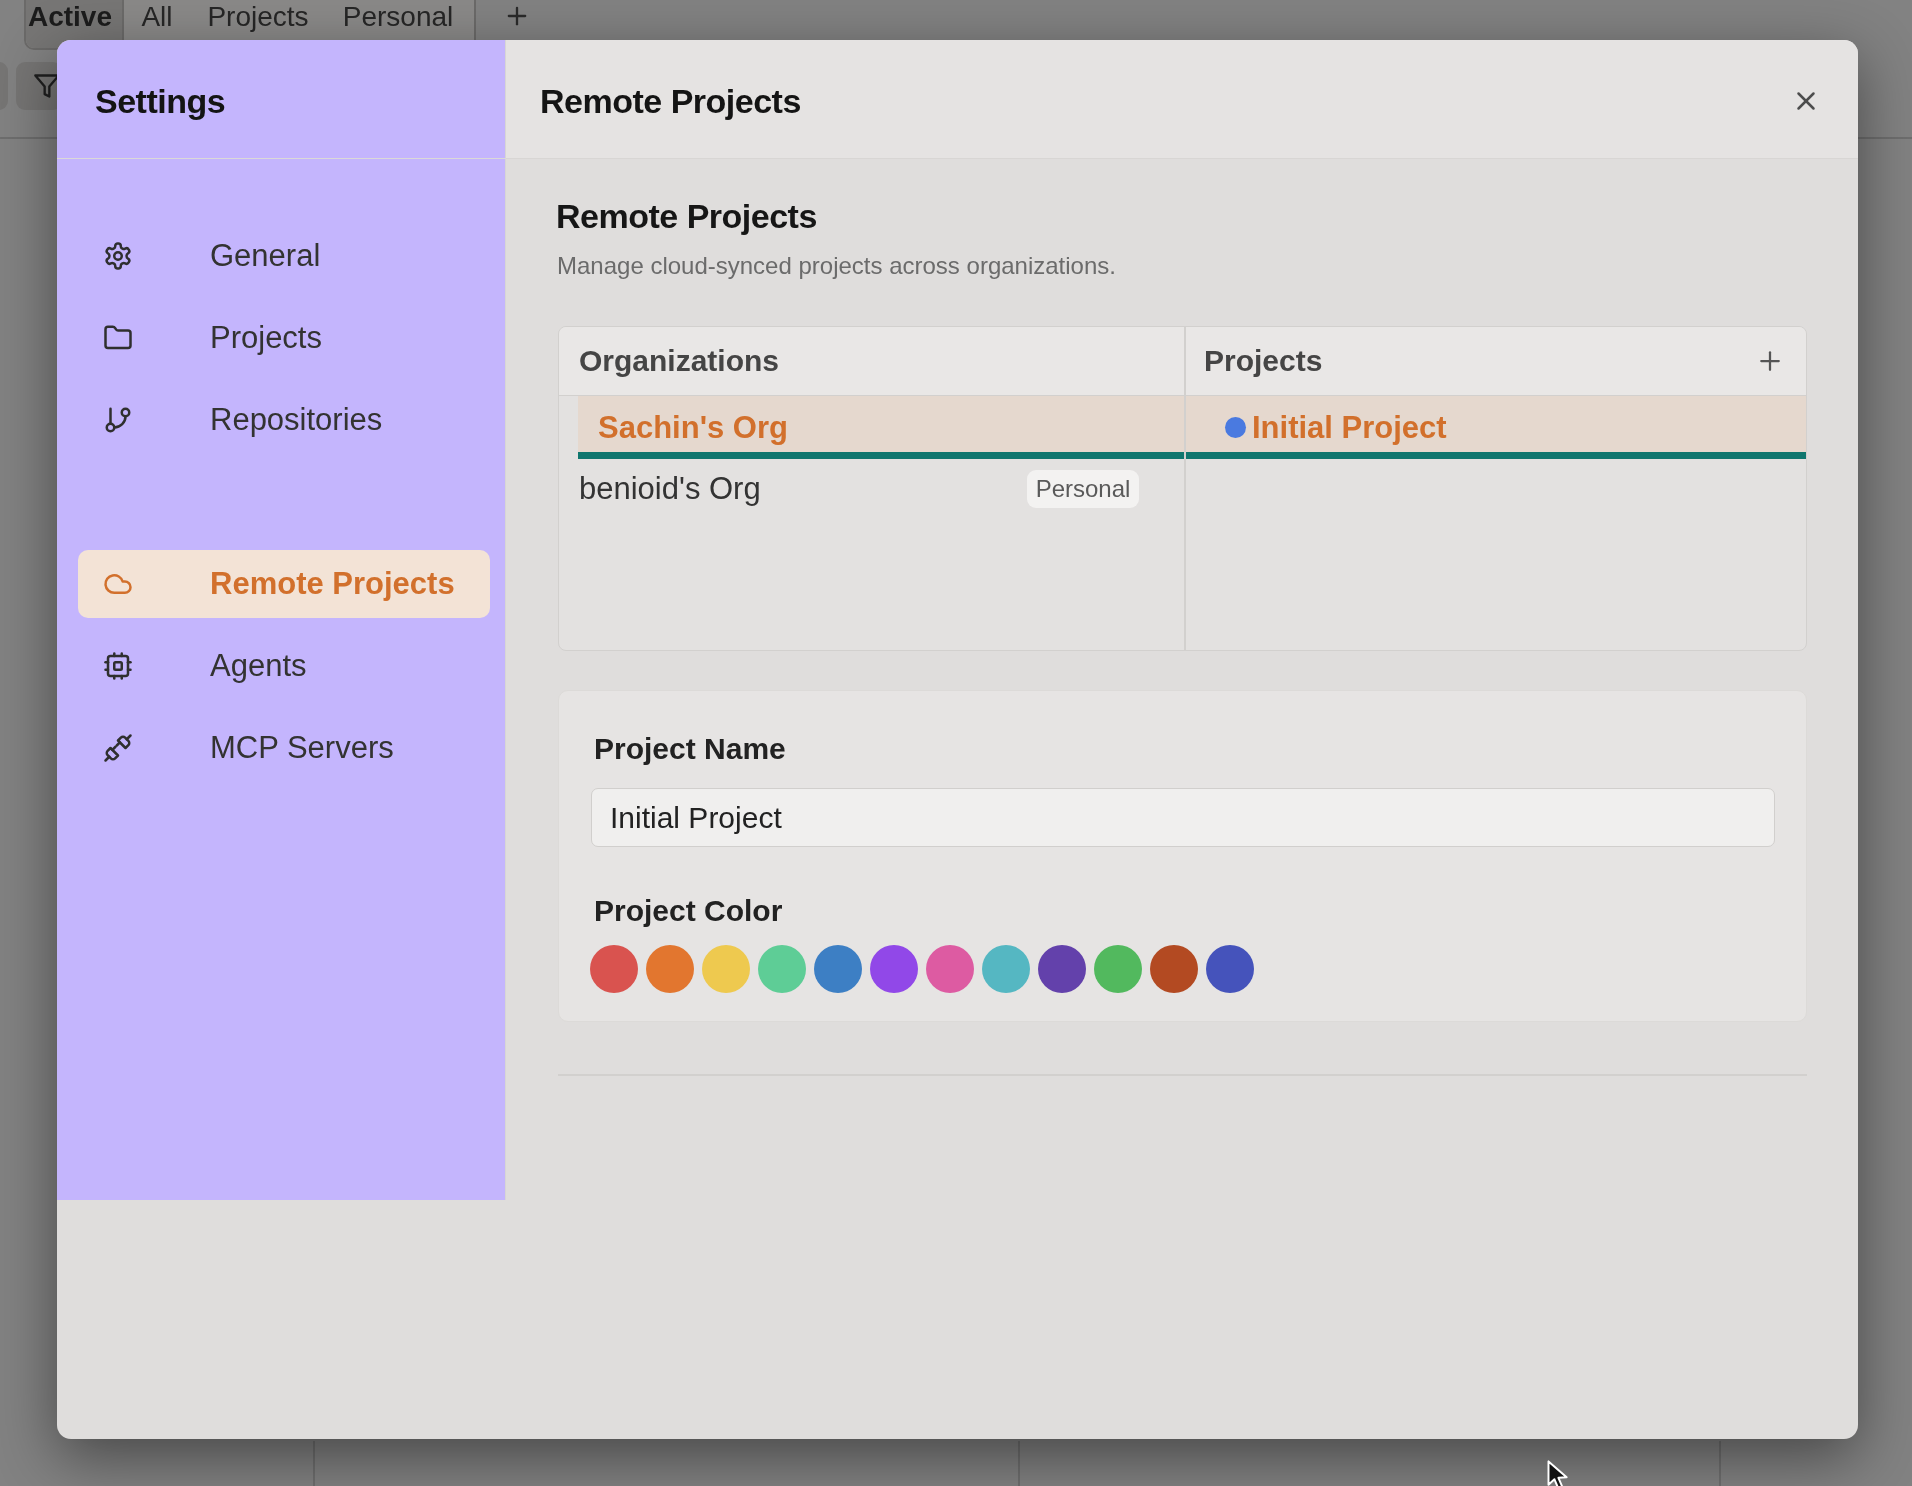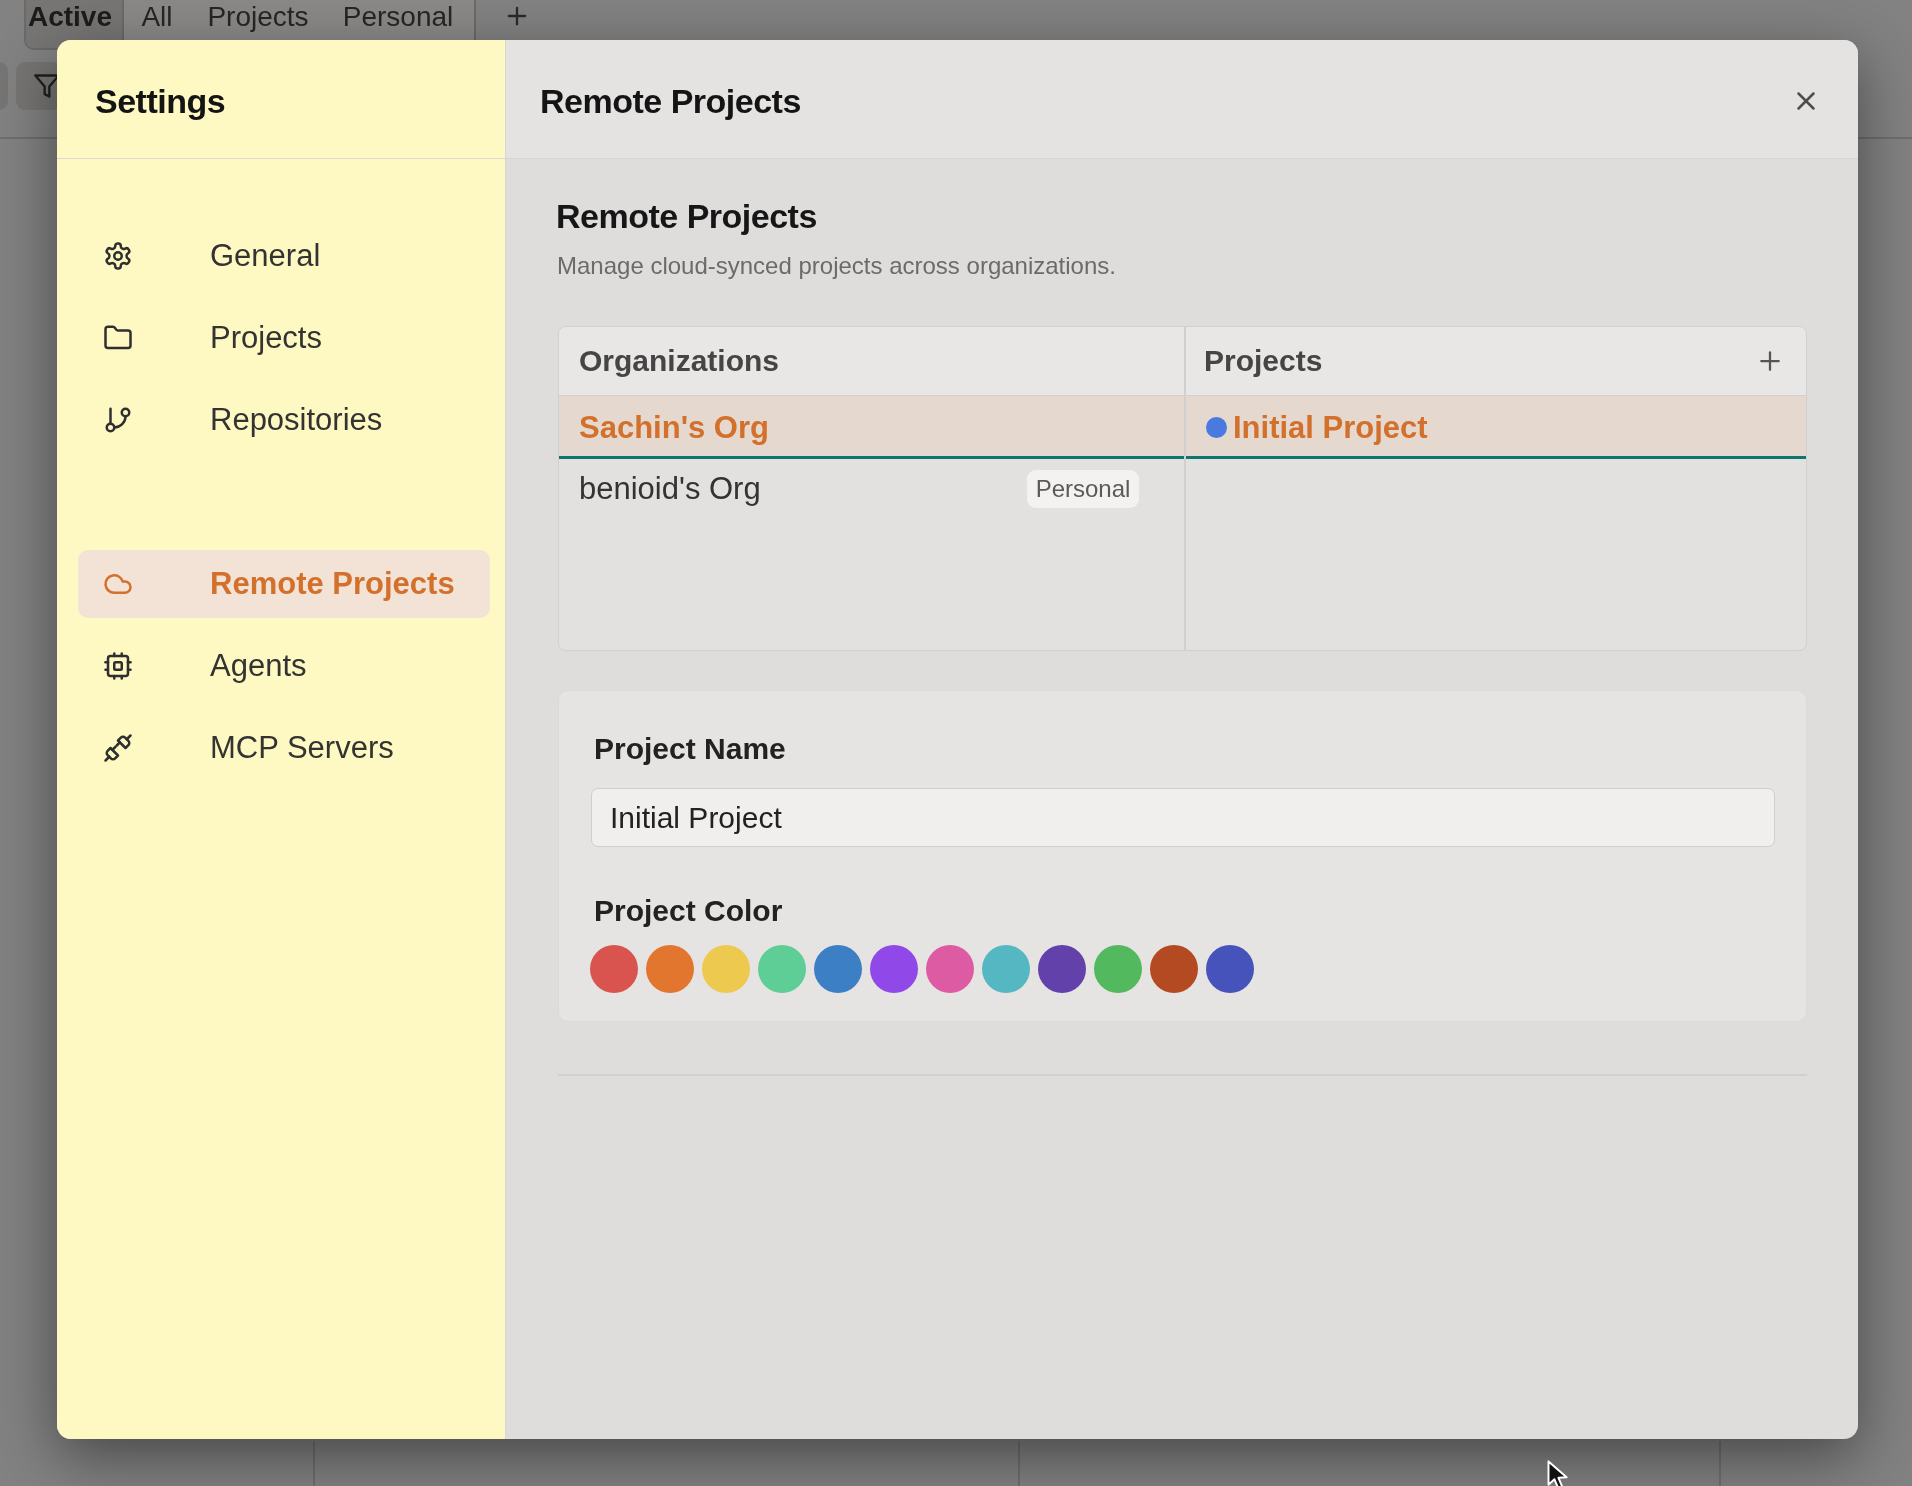--- a/index.html
+++ b/index.html
@@ -31,22 +31,22 @@
   .icon-dim{color:#2a2a2a;}
 
   
   .modal{
     position:absolute;left:57px;top:40px;width:1801px;height:1399px;
     border-radius:14px;z-index:10;overflow:hidden;
     box-shadow:0 18px 60px rgba(0,0,0,0.45);
     background:#dfdddc;
   }
   .sidebar{
-    position:absolute;left:0;top:0;width:449px;height:1399px;
-    background:#fef9c3;border-right:1px solid #d8d6d4;box-sizing:border-box;
+    position:absolute;left:0;top:0;width:449px;height:1160px;
+    background:#c4b5fd;border-right:1px solid #d8d6d4;box-sizing:border-box;
   }
   .sidebar-title{
     position:absolute;left:38px;top:41px;font-size:34px;line-height:40px;
     font-weight:700;color:#141414;letter-spacing:-0.5px;
   }
   .sidebar-divider{position:absolute;left:0;top:118px;width:449px;height:1px;background:#dbd9d7;}
   .nav-item{
     position:absolute;left:21px;width:412px;height:68px;border-radius:10px;
     display:flex;align-items:center;cursor:pointer;color:#333332;
   }
@@ -83,21 +83,21 @@
     border:1.5px solid #d2d0ce;border-radius:8px;box-sizing:border-box;
     background:#e3e1e0;overflow:hidden;
   }
   .org-table-header{
     position:absolute;left:0;top:0;width:100%;height:69px;background:#e9e7e6;
     border-bottom:1.5px solid #d2d0ce;box-sizing:border-box;
   }
   .col-header{position:absolute;top:0;font-size:30px;line-height:68px;font-weight:700;color:#454545;}
   .table-vdivider{position:absolute;left:625px;top:0;width:1.5px;height:325px;background:#d2d0ce;}
   .table-row{position:absolute;left:0;width:100%;cursor:pointer;}
-  .row-selected{background:#e5d8ce;border-bottom:3px solid #0f766e;box-sizing:border-box;}
+  .row-selected{background:#e5d8ce;border-bottom:7px solid #0f766e;box-sizing:border-box;margin-left:19px;}
   .org-name{position:absolute;left:20px;font-size:31px;white-space:nowrap;}
   .org-selected-text{color:#d2702c;font-weight:700;}
   .org-plain-text{color:#333;}
   .proj-dot{position:absolute;left:647px;width:21px;height:21px;border-radius:50%;}
   .proj-name{position:absolute;left:674px;font-size:31px;font-weight:700;color:#d2702c;white-space:nowrap;}
   .badge{
     position:absolute;left:468px;top:143px;width:112px;height:38px;border-radius:9px;
     background:#f3f2f1;color:#5a5a5a;font-size:24px;line-height:38px;text-align:center;
   }
   .table-plus{

